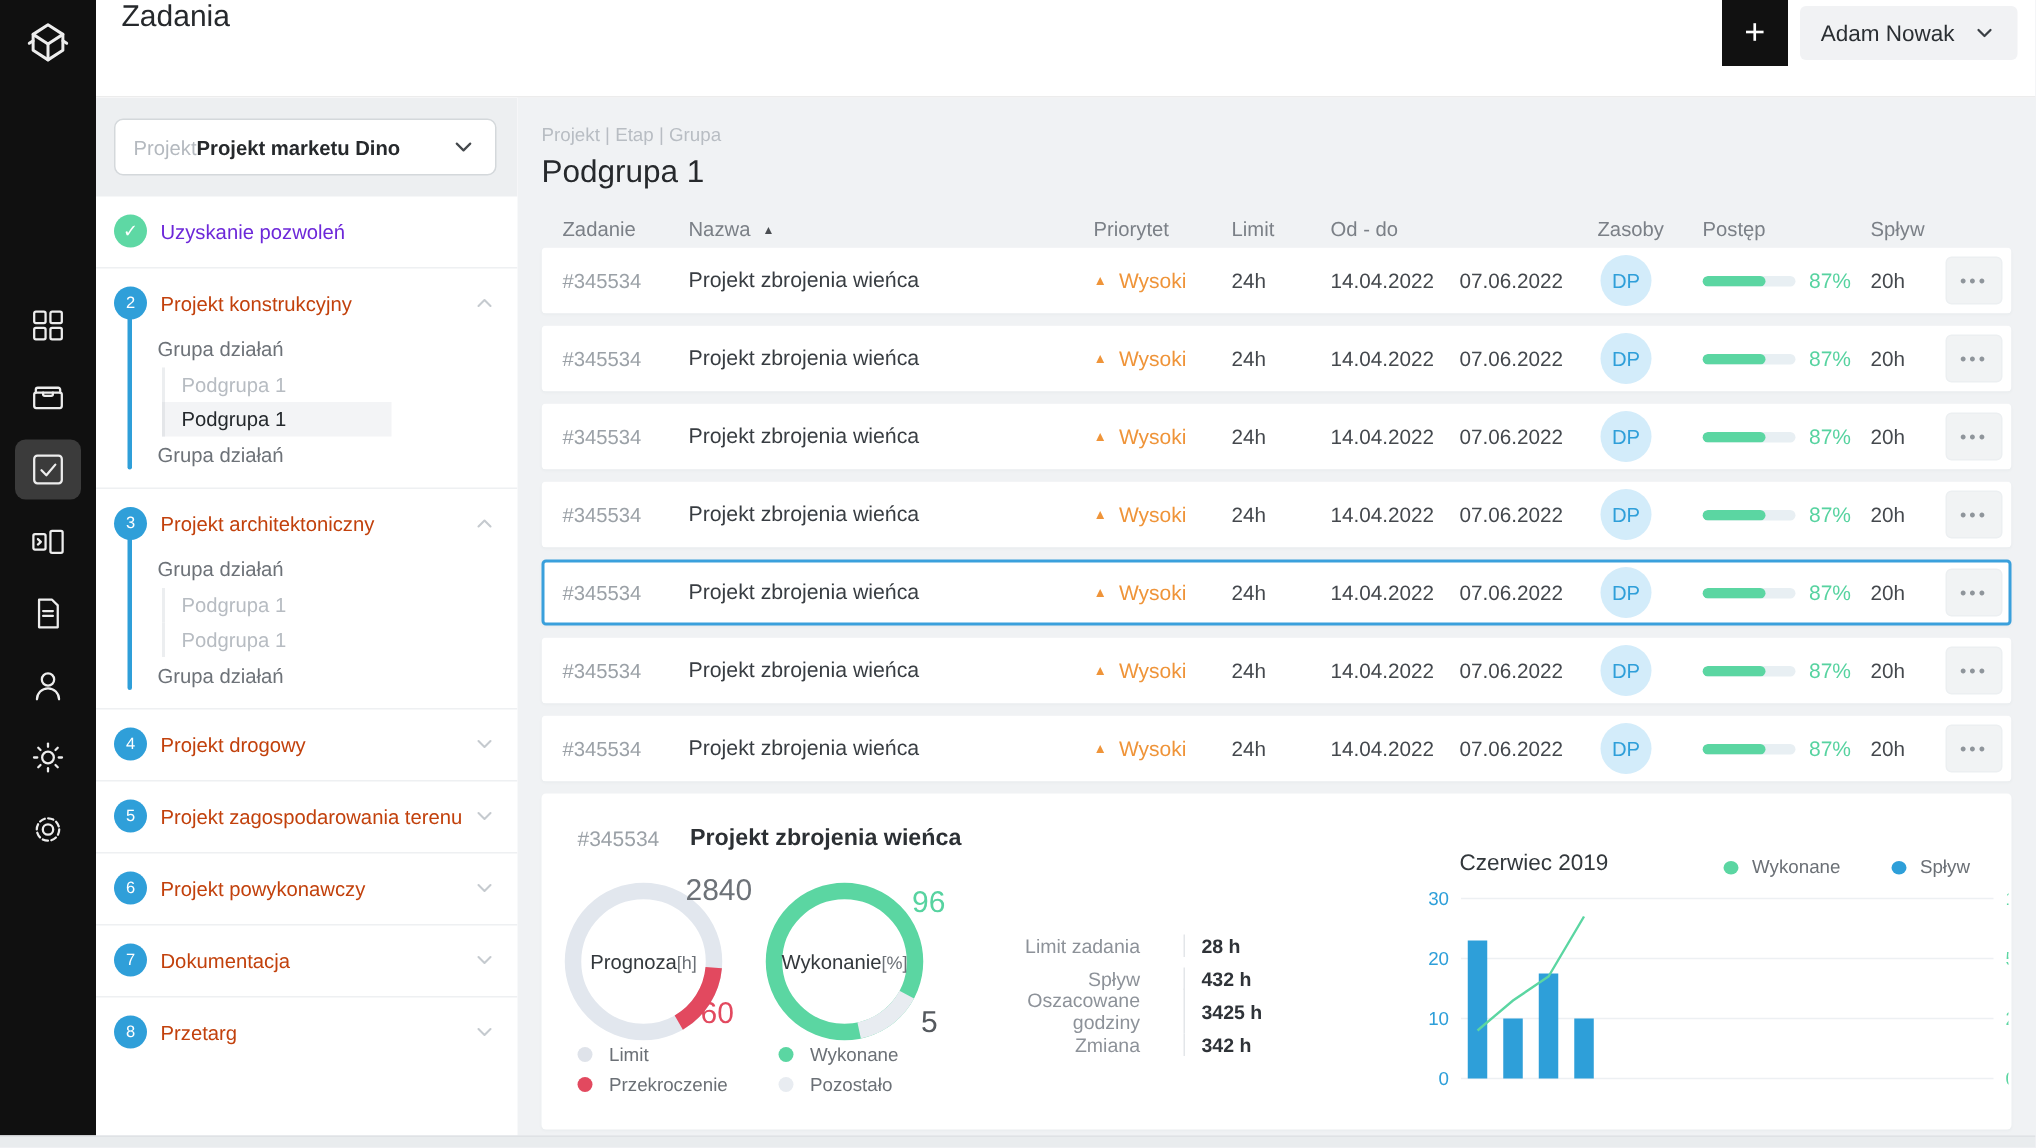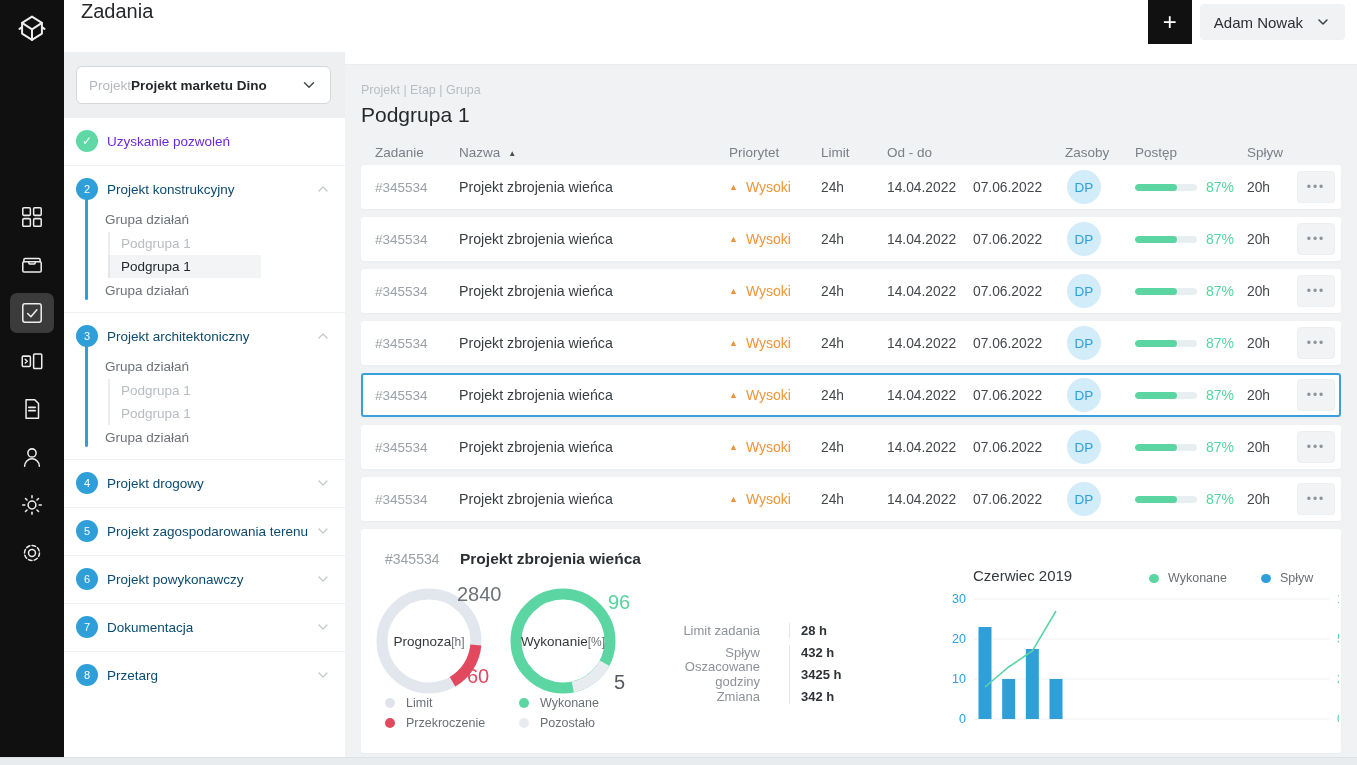--- a/index.html
+++ b/index.html
@@ -21,37 +21,37 @@
           border-bottom:1px solid #ececec;box-sizing:border-box;display:flex;align-items:flex-start;}
   .page-title{margin-left:17px;font-size:20px;color:#26292c;}
   .topbar-right{margin-left:auto;display:flex;align-items:center;margin-right:12px;}
   .add-btn{width:44px;height:44px;background:#111;color:#fff;border:none;font-size:24px;
            font-weight:300;line-height:1;cursor:pointer;}
   .user-chip{margin-left:8px;height:36px;background:#f1f2f4;border-radius:4px;display:flex;
              align-items:center;padding:0 14px;font-size:15px;color:#2b2f33;cursor:pointer;}
   .user-chip .chev{margin-left:12px;color:#3a3f44;display:flex;}
 
   
-  .left-panel{position:absolute;left:64px;top:52px;width:281px;bottom:8px;background:#fff;overflow:hidden;}
+  .left-panel{position:absolute;left:64px;top:65px;width:281px;bottom:8px;background:#fff;overflow:hidden;}
   .selector-strip{height:66px;background:#edeff1;box-sizing:border-box;padding:14px 14px 0 12px;}
   .project-select{height:38px;background:#fff;border:1px solid #d4d8db;border-radius:6px;
                   display:flex;align-items:center;padding:0 12px;cursor:pointer;box-sizing:border-box;}
   .sel-label{color:#b4b9bf;font-size:13.5px;}
   .sel-value{color:#26292c;font-size:13.5px;font-weight:700;}
   .sel-chevron{margin-left:auto;color:#45494d;display:flex;}
 
   .stage{position:relative;padding:8px 12px 9px 12px;border-bottom:1px solid #eef0f2;}
   .stage:last-child{border-bottom:none;}
   .stage.expanded::before{content:'';position:absolute;left:21px;top:20px;bottom:12px;width:3px;
                           background:#2f9fd9;border-radius:2px;}
   .stage-head{display:flex;align-items:center;height:30px;position:relative;cursor:pointer;}
   .badge{position:relative;z-index:1;width:22px;height:22px;border-radius:50%;background:#2f9fd9;color:#fff;
          font-size:11px;display:flex;align-items:center;justify-content:center;flex:0 0 22px;}
   .stage.done .badge{background:#5ed8a4;font-size:12px;}
-  .stage-label{margin-left:9px;font-size:13.5px;color:#0c4a6e;white-space:nowrap;}
+  .stage-label{margin-left:9px;font-size:13.5px;color:#c2410c;white-space:nowrap;}
   .stage.done .stage-label{color:#6d28d9;}
   .stage-chevron{position:absolute;right:2px;color:#c5cacf;display:flex;}
   .children{margin-top:3px;}
   .child{font-size:13.5px;cursor:pointer;}
   .child.group{padding:5px 0 5px 29px;color:#6d7278;}
   .child.subgroup{display:block;width:max-content;margin-left:32px;padding:4px 44px 4px 11px;
                   border-left:2px solid #eceef0;color:#b7bcc2;min-width:96px;}
   .child.subgroup.selected{background:#f3f4f6;color:#24282c;border-left-color:#e4e6e9;}
 
   

